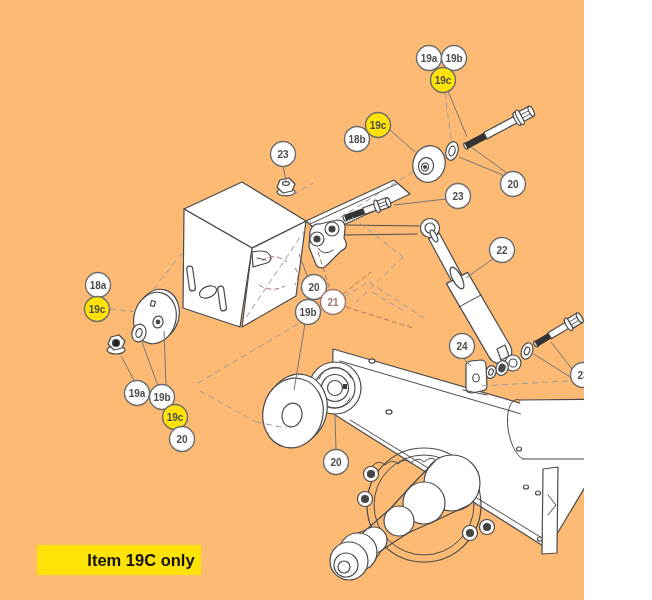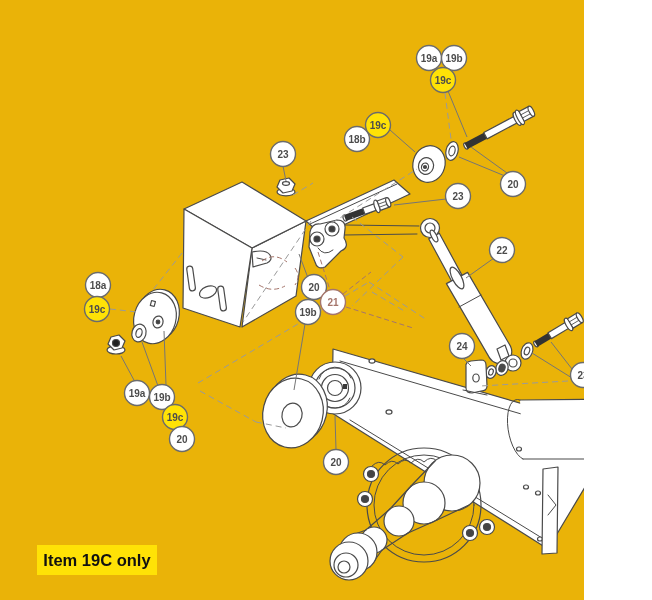--- a/index.html
+++ b/index.html
@@ -1,16 +1,16 @@
 <!DOCTYPE html>
 <html><head>
 <meta charset="utf-8">
 <style>
   html,body{margin:0;padding:0;background:#ffffff;}
-  .stage{position:relative;width:584px;height:600px;background:#eab308;overflow:hidden;
+  .stage{position:relative;width:584px;height:600px;background:#fdba74;overflow:hidden;
          font-family:"Liberation Sans",sans-serif;}
   svg{position:absolute;left:0;top:0;}
   .callout-text{font:600 10px "Liberation Sans",sans-serif;}
   .note{position:absolute;left:37px;top:545px;width:120px;height:30px;
         display:flex;align-items:center;justify-content:center;
         font:600 16.5px "Liberation Sans",sans-serif;color:#111;}
 </style>
 </head>
 <body>
 
@@ -343,14 +343,14 @@
           <circle cx="336" cy="462" r="12.5" fill="#ffffff" stroke="#6b6b6b" stroke-width="1.4"></circle>
           <text x="336" y="465.6" text-anchor="middle" class="callout-text" fill="#4c4c4c">20</text>
         </g>
         <g>
           <circle cx="583" cy="375" r="12.5" fill="#ffffff" stroke="#6b6b6b" stroke-width="1.4"></circle>
           <text x="583" y="378.6" text-anchor="middle" class="callout-text" fill="#4c4c4c">23</text>
         </g>
       </g>
 </svg>
 
-<div class="note" id="note-box" style="background: rgb(255, 226, 6); color: rgb(17, 17, 17);">Item 19C only</div>
+<div class="note" id="note-box" style="background: rgb(255, 226, 6); color: rgb(17, 17, 17); padding-left: 44px;">Item 19C only</div>
 </div>
 
 </body></html>

